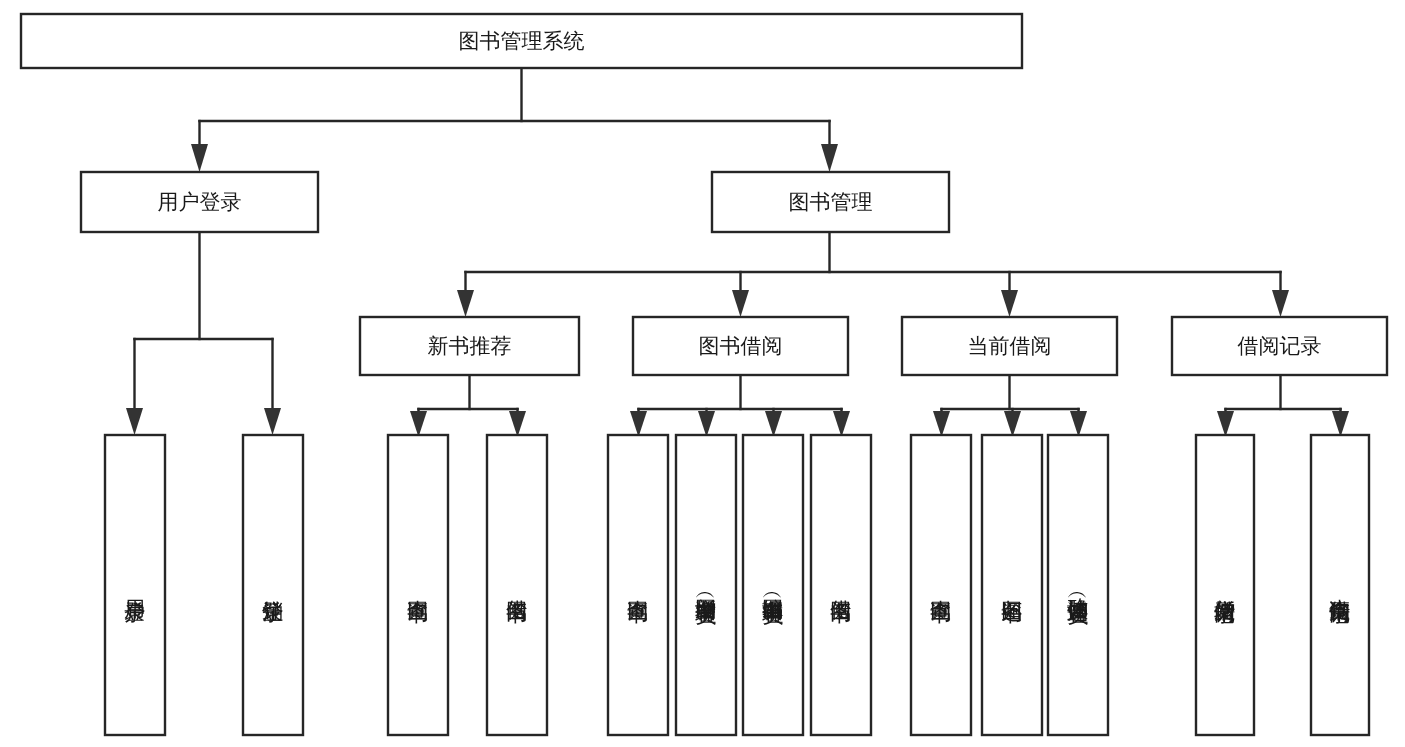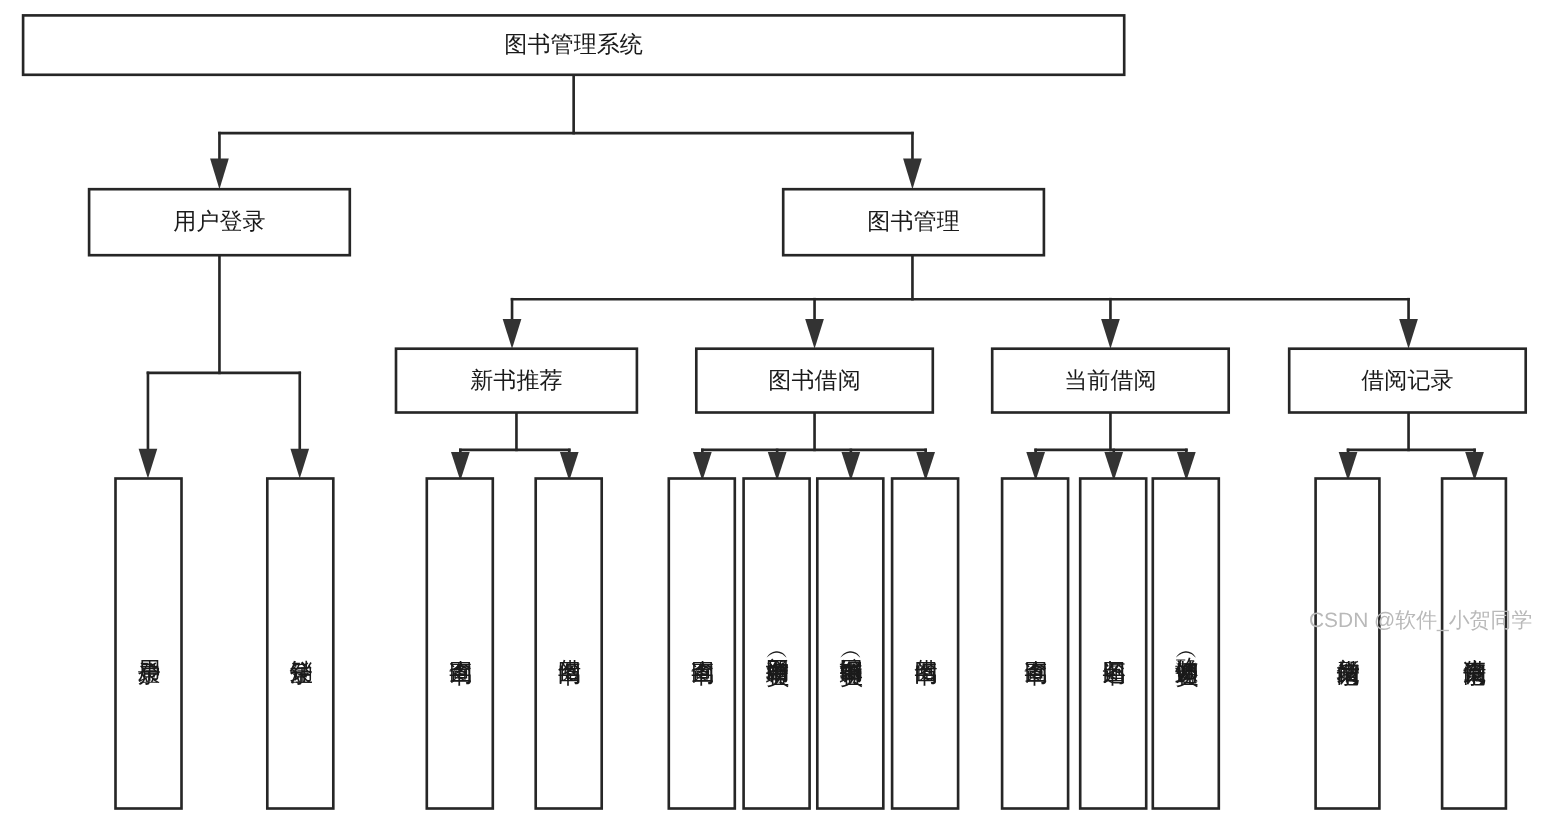--- a/index.html
+++ b/index.html
@@ -214,15 +214,14 @@
   <div class="leaf-label-wrap" style="left:608px; top:435px; width:60px; height:300px;">查询图书</div>
   <div class="leaf-label-wrap" style="left:676px; top:435px; width:60px; height:300px;">新增图书（管理员）</div>
   <div class="leaf-label-wrap" style="left:743px; top:435px; width:60px; height:300px;">编辑图书（管理员）</div>
   <div class="leaf-label-wrap" style="left:811px; top:435px; width:60px; height:300px;">借阅图书</div>
   <div class="leaf-label-wrap" style="left:911px; top:435px; width:60px; height:300px;">查询图书</div>
   <div class="leaf-label-wrap" style="left:982px; top:435px; width:60px; height:300px;">归还图书</div>
   <div class="leaf-label-wrap" style="left:1048px; top:435px; width:60px; height:300px;">确认归还（管理员）</div>
   <div class="leaf-label-wrap" style="left:1196px; top:435px; width:58px; height:300px;">新增借阅记录</div>
   <div class="leaf-label-wrap" style="left:1311px; top:435px; width:58px; height:300px;">查询借阅记录</div>
 
-  <div class="watermark">CSDN @软件_小贺同学</div>
 
 </div>
 
 </body></html>

